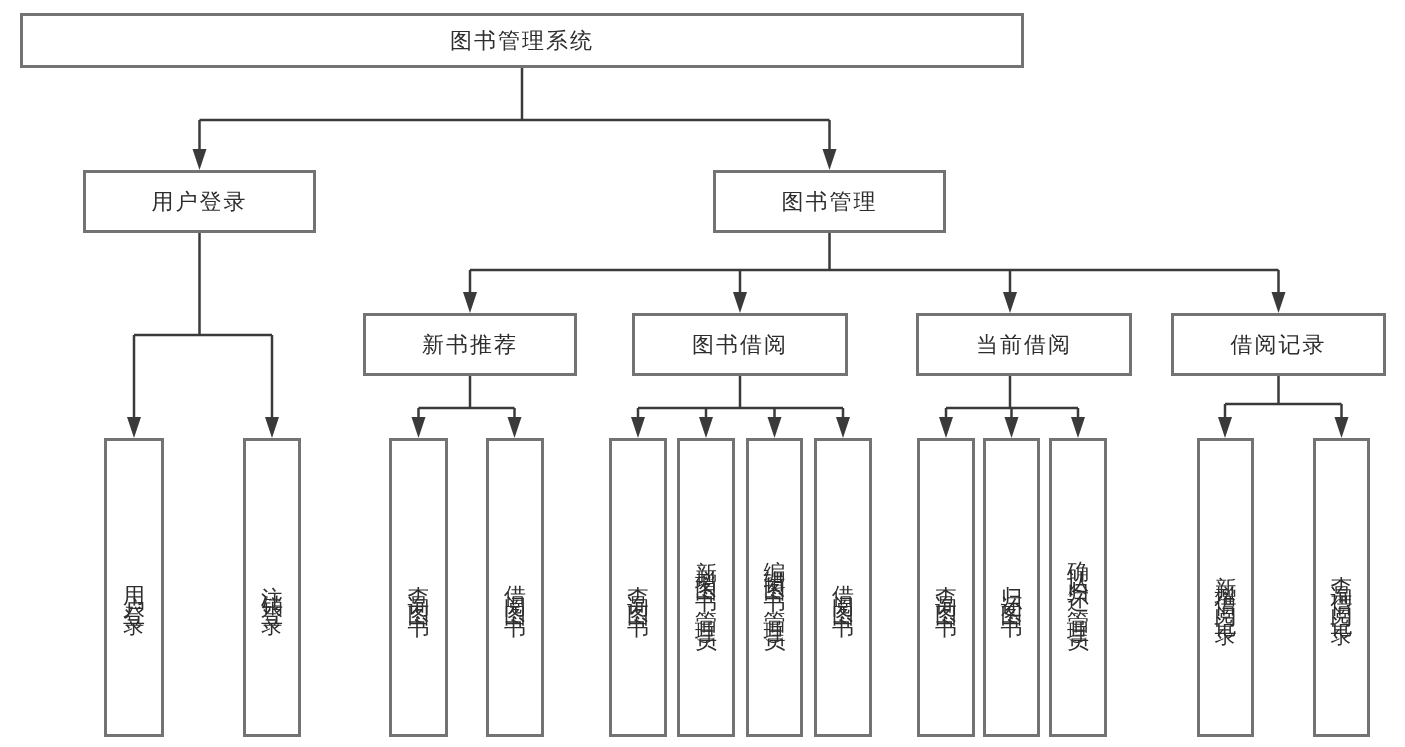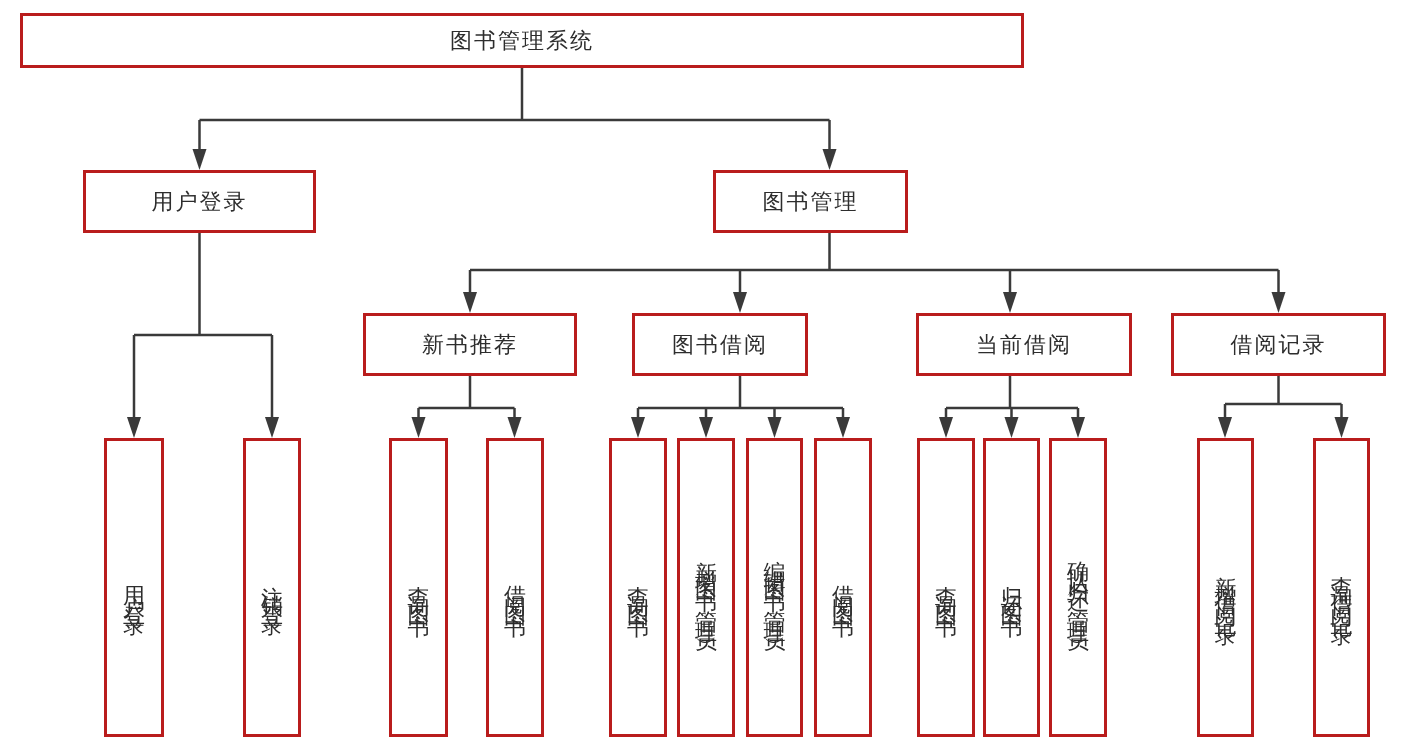--- a/index.html
+++ b/index.html
@@ -7,21 +7,21 @@
     position:relative;
     width:1405px;height:747px;
     background:#ffffff;
     font-family:"DejaVu Sans","Liberation Sans",sans-serif;
     overflow:hidden;
   }
   .connectors{position:absolute;left:0;top:0;z-index:1;}
   .box{
     position:absolute;
     box-sizing:border-box;
-    border:3px solid #b91c1c;
+    border:3px solid #737373;
     background:#ffffff;
     display:flex;align-items:center;justify-content:center;
     color:#2d2d2d;
     font-size:22px;
     letter-spacing:2px;
     z-index:2;
     text-align:center;
   }
   .vbox{
     writing-mode:vertical-rl;
@@ -110,24 +110,24 @@
       <polygon points="1004.5,417 1018.5,417 1011.5,438"></polygon>
       <polygon points="1071,417 1085,417 1078,438"></polygon>
       <polygon points="1218,417 1232,417 1225,438"></polygon>
       <polygon points="1334.5,417 1348.5,417 1341.5,438"></polygon>
     </g>
   </svg>
 
   <div class="box" style="left:20px;top:13px;width:1004px;height:55px;">图书管理系统</div>
 
   <div class="box" style="left:83px;top:170px;width:233px;height:63px;">用户登录</div>
-  <div class="box" style="left:713px;top:170px;width:195px;height:63px;">图书管理</div>
+  <div class="box" style="left:713px;top:170px;width:233px;height:63px;">图书管理</div>
 
   <div class="box" style="left:363px;top:313px;width:214px;height:63px;">新书推荐</div>
-  <div class="box" style="left:632px;top:313px;width:176px;height:63px;">图书借阅</div>
+  <div class="box" style="left:632px;top:313px;width:216px;height:63px;">图书借阅</div>
   <div class="box" style="left:916px;top:313px;width:216px;height:63px;">当前借阅</div>
   <div class="box" style="left:1171px;top:313px;width:215px;height:63px;">借阅记录</div>
 
   <div class="box vbox" style="left:104px;top:438px;width:60px;height:299px;">用户登录</div>
   <div class="box vbox" style="left:243px;top:438px;width:58px;height:299px;">注销登录</div>
 
   <div class="box vbox" style="left:389px;top:438px;width:59px;height:299px;">查询图书</div>
   <div class="box vbox" style="left:486px;top:438px;width:58px;height:299px;">借阅图书</div>
 
   <div class="box vbox" style="left:609px;top:438px;width:58px;height:299px;">查询图书</div>

